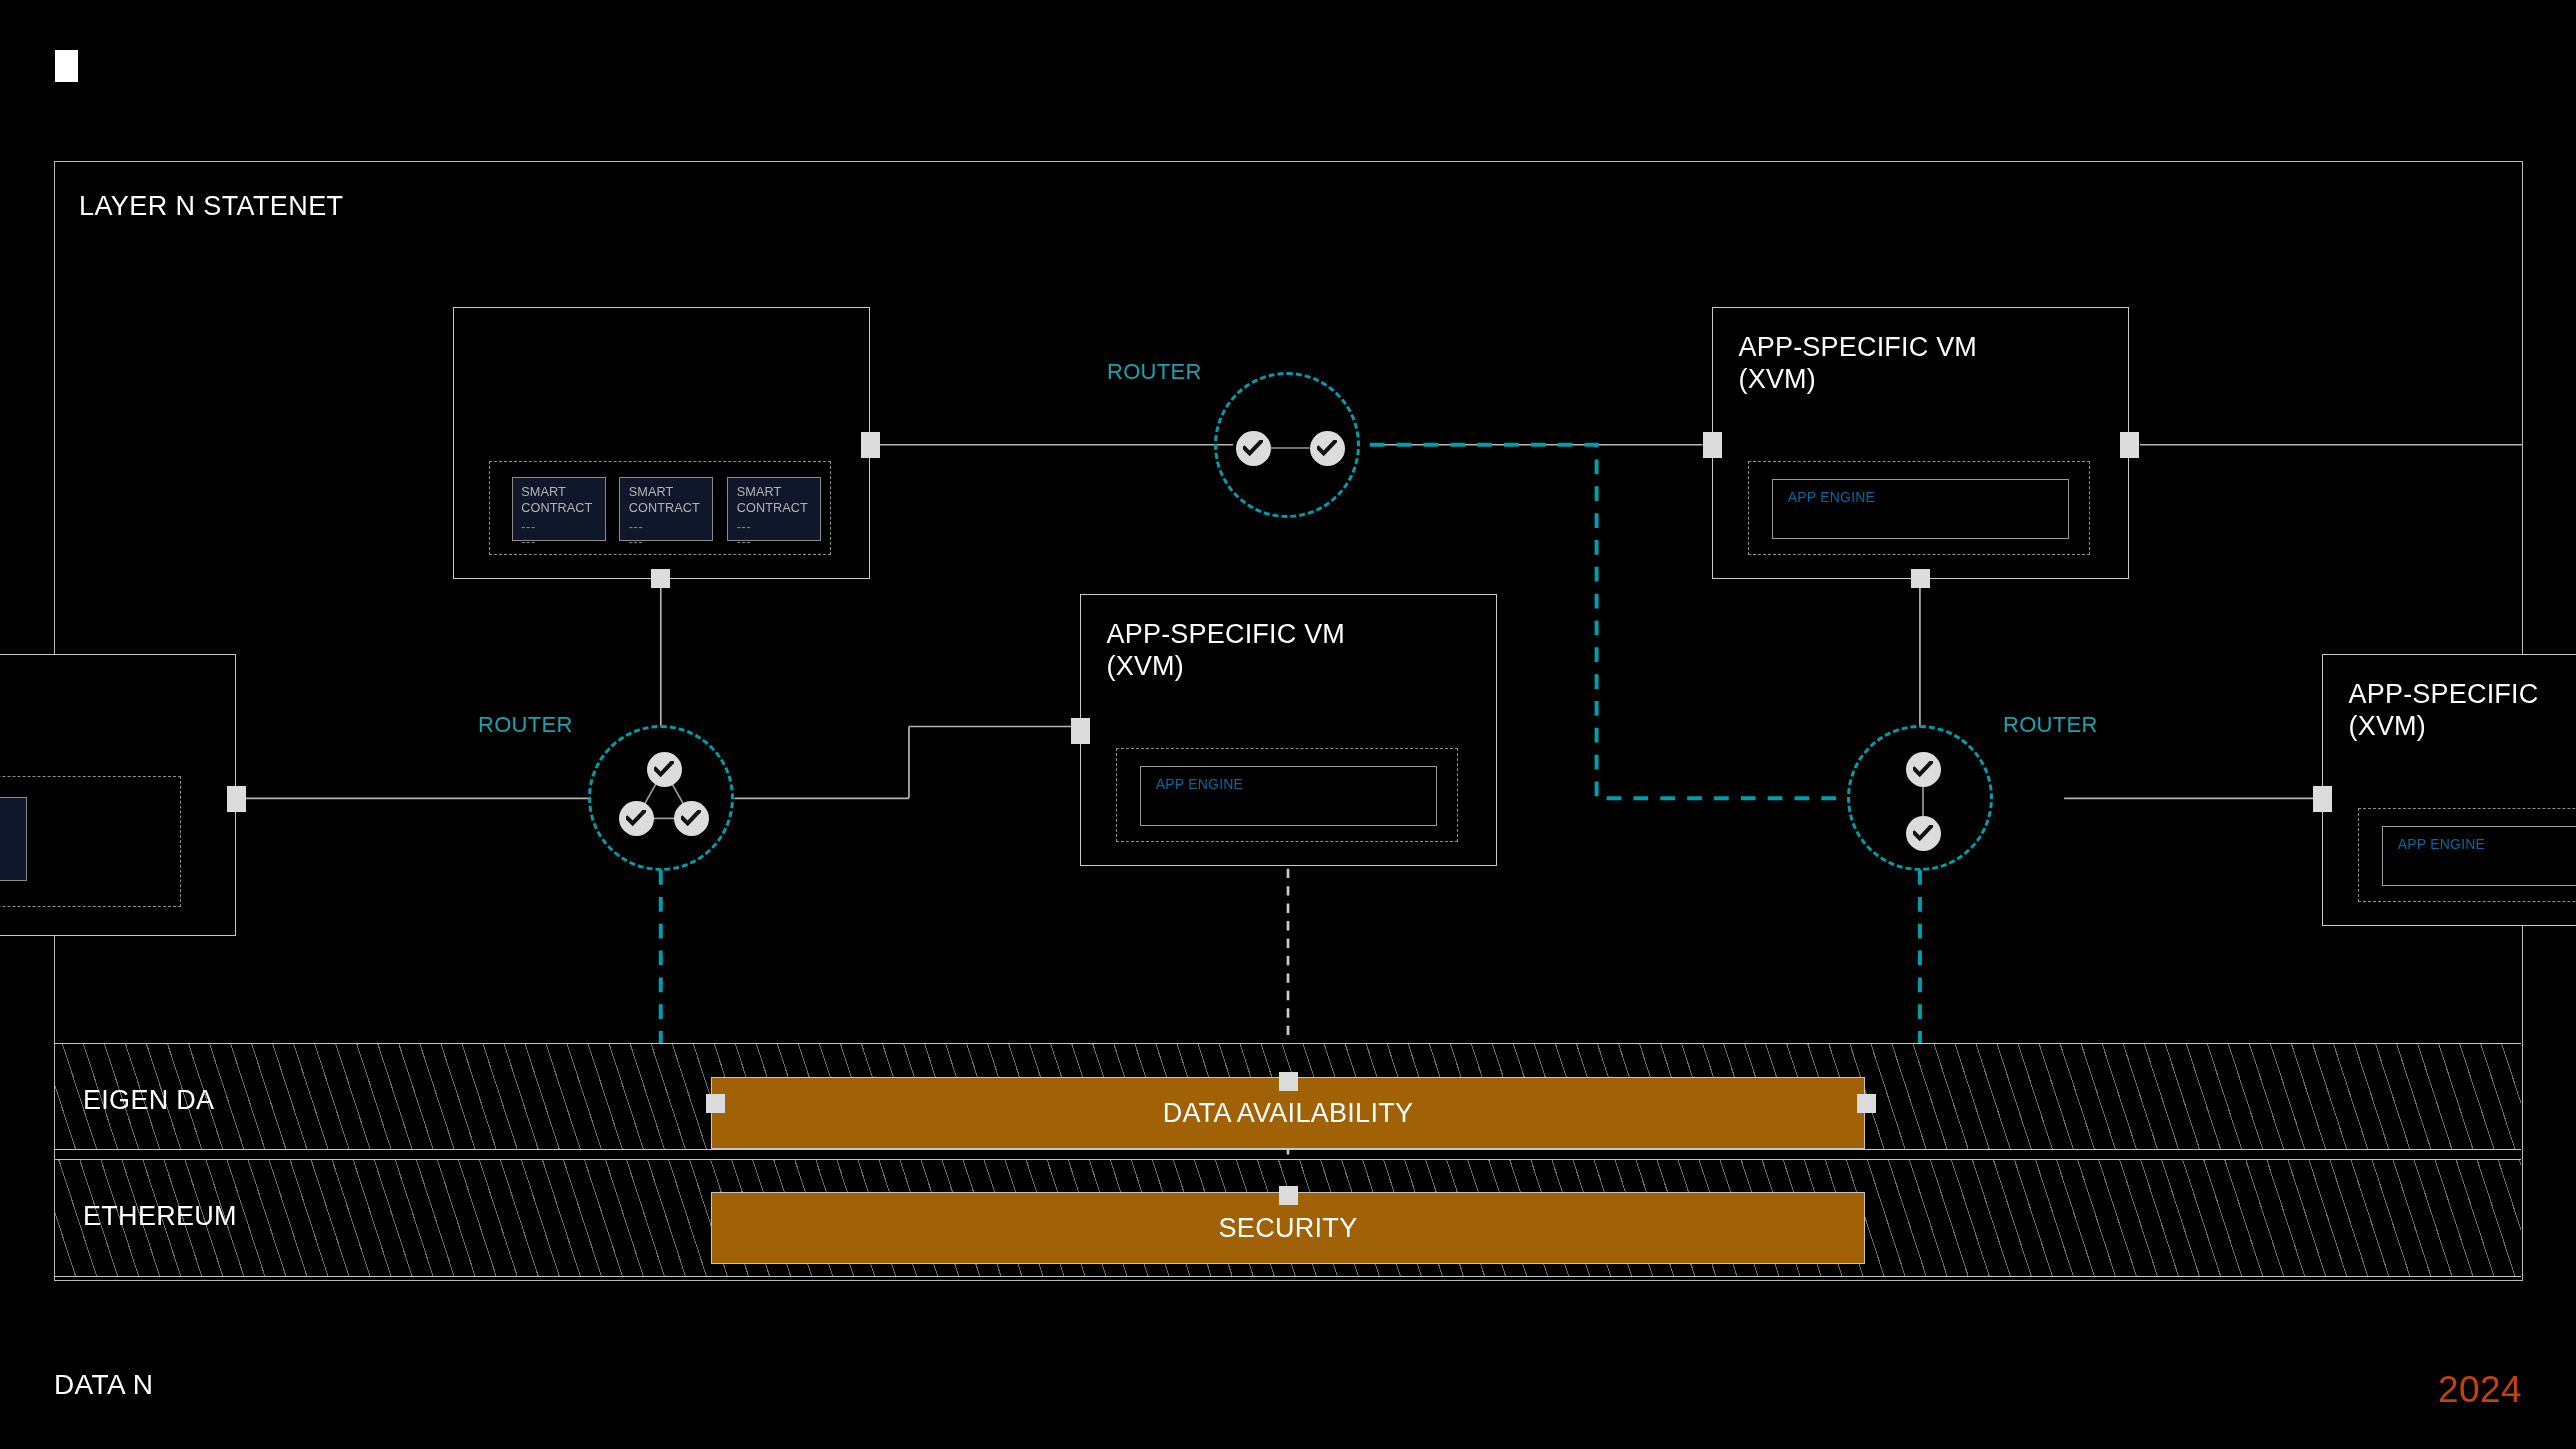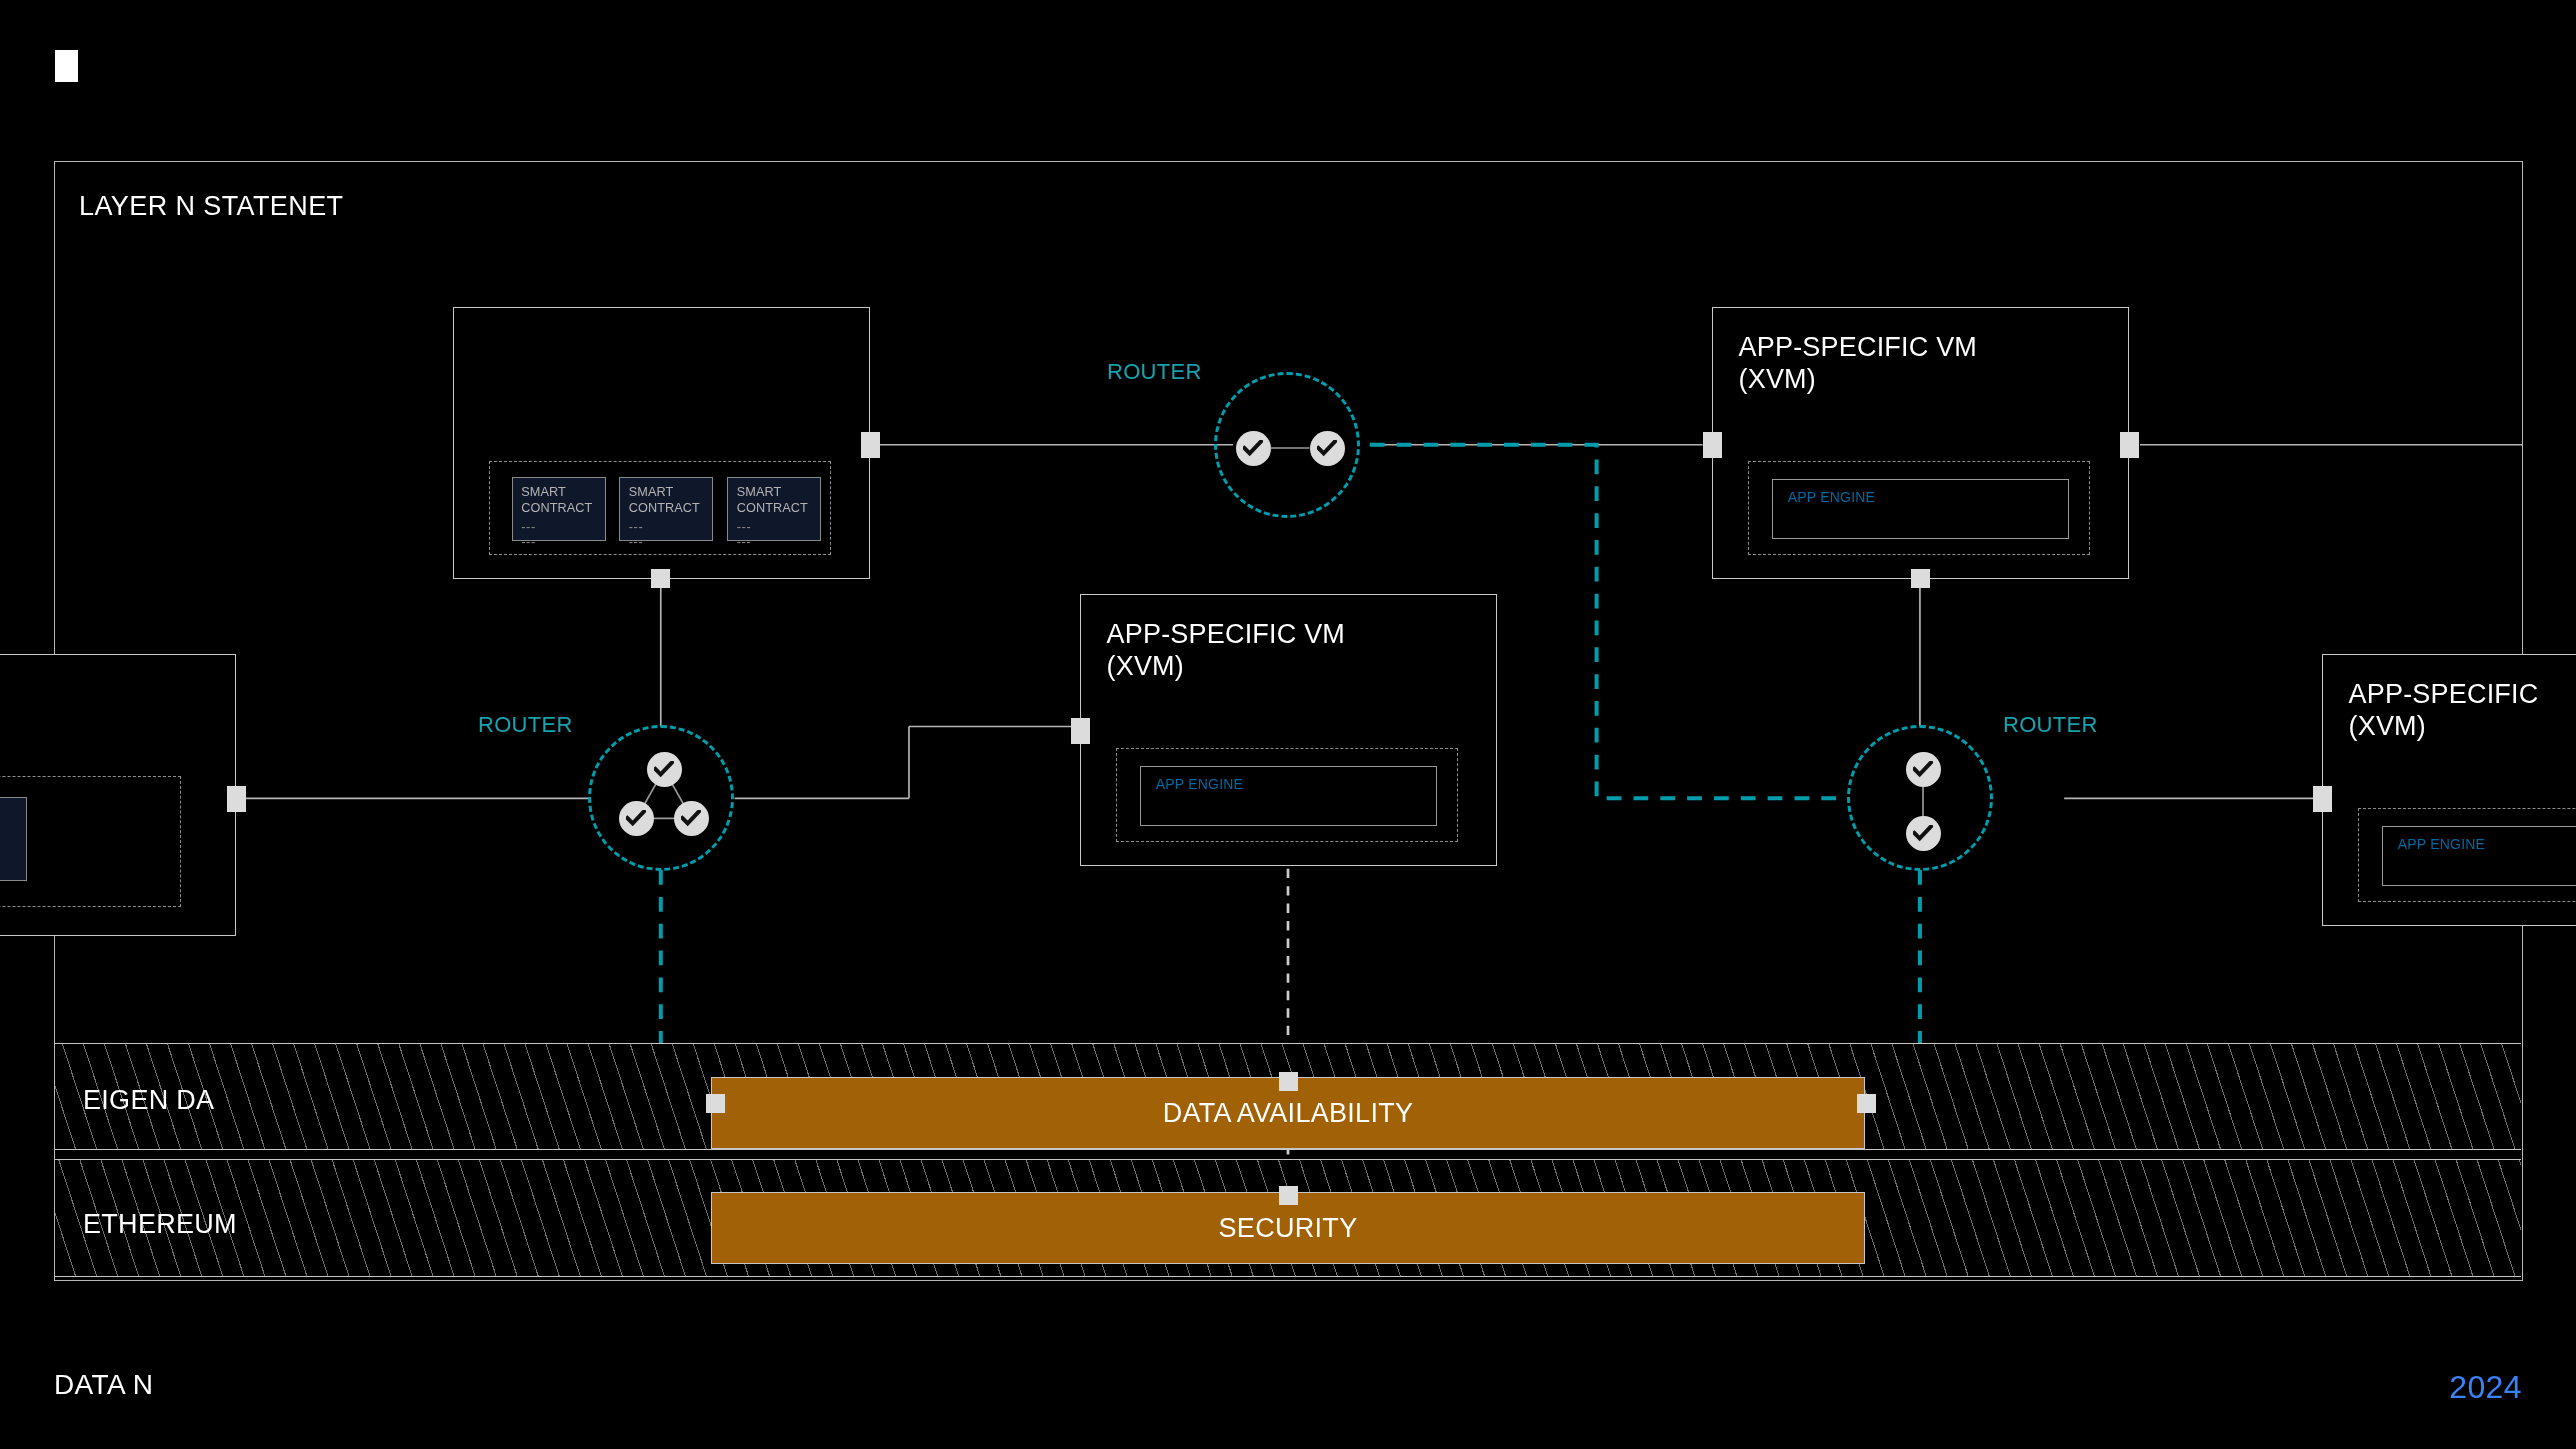--- a/index.html
+++ b/index.html
@@ -13,21 +13,21 @@
   #header-title{left:95px;top:46px;font-size:32px;letter-spacing:0.8px;
                 color:#fff;white-space:nowrap;line-height:40px;}
 
   
   #frame{left:54px;top:161px;width:2469px;height:1120px;
          border:1.3px solid #b9b9b9;box-sizing:border-box;overflow:hidden;}
   #frame-label{left:79px;top:191px;font-size:27px;letter-spacing:0.4px;color:#fff;}
 
   
   #footer-left{left:54px;top:1369px;font-size:28px;letter-spacing:0.4px;color:#fff;}
-  #footer-right{right:54px;top:1369px;font-size:32px;letter-spacing:0.4px;color:#3b82f6;text-align:right;}
+  #footer-right{right:54px;top:1369px;font-size:37px;letter-spacing:0.4px;color:#c2410c;text-align:right;}
 
   
   #canvas{left:0;top:0;width:2576px;height:1449px;pointer-events:none;}
 
   
   .vm{position:absolute;border:1.3px solid #c9c9c9;box-sizing:border-box;background:#000;}
   .vm-title{position:absolute;left:25.5px;top:23px;font-size:27px;line-height:32px;
             color:#fff;white-space:pre-line;letter-spacing:0.2px;}
   .dashbox{position:absolute;border:1.3px dashed #8f8f8f;box-sizing:border-box;}
   .innerbox{position:absolute;border:1.3px solid #9a9a9a;box-sizing:border-box;background:#000;}
@@ -244,21 +244,21 @@
 <div class="band-box" style="left:711px;top:1077px;width:1154px;height:72px;">
   <div class="band-box-label">DATA AVAILABILITY</div>
 </div>
 <div class="conn sq" style="left:706px;top:1094px;"></div>
 <div class="conn sq" style="left:1857px;top:1094px;"></div>
 <div class="conn sq" style="left:1279px;top:1072px;"></div>
 
 <div class="band" style="left:55px;top:1159px;width:2466px;height:118px;">
   <div class="band-hatch"></div>
 </div>
-<div class="band-label" style="left:83px;top:1201px;margin-top:8px;">ETHEREUM</div>
+<div class="band-label" style="left:83px;top:1201px;">ETHEREUM</div>
 <div class="band-box" style="left:711px;top:1192px;width:1154px;height:72px;">
   <div class="band-box-label">SECURITY</div>
 </div>
 <div class="conn sq" style="left:1279px;top:1186px;"></div>
 
 <div class="abs" id="footer-left">DATA N</div>
 <div class="abs" id="footer-right">2024</div>
 
 
 </body></html>

